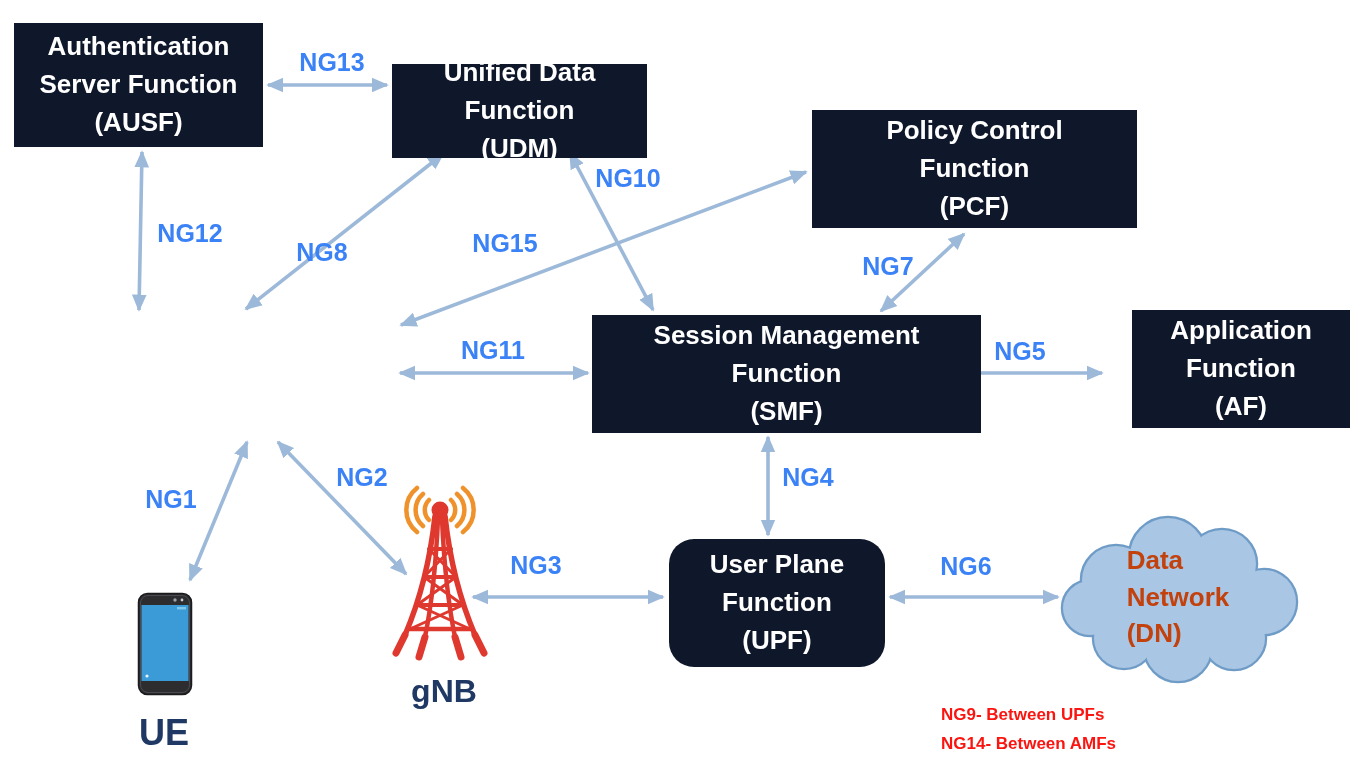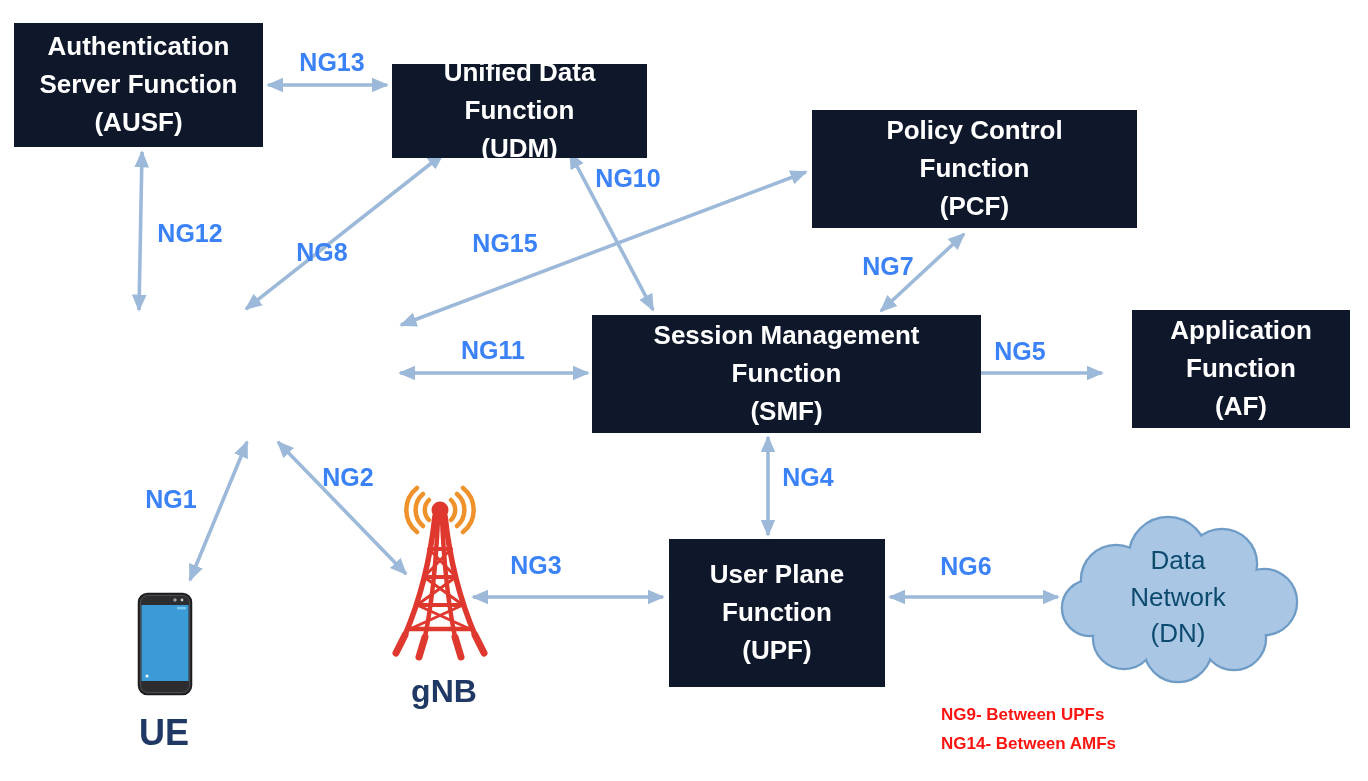--- a/index.html
+++ b/index.html
@@ -42,22 +42,22 @@
     position:absolute;
     color:#fb1511;
     font-weight:bold;
     font-size:17px;
     white-space:nowrap;
   }
   .cloud-label{
     position:absolute;
     left:1056px;top:508px;width:244px;height:178px;
     display:flex;align-items:center;justify-content:center;
-    text-align:center;
-    color:#0c4a6e;font-weight:normal;font-size:26px;line-height:1.4;
+    text-align:left;
+    color:#c2410c;font-weight:bold;font-size:26px;line-height:1.4;
     white-space:pre-line;
   }
   .abs{position:absolute;}
 </style>
 </head>
 <body>
 
 <div id="stage">
 
   <svg class="edges" width="1368" height="781" viewBox="0 0 1368 781">
@@ -89,21 +89,21 @@
 (UDM)</div>
   <div class="node" style="left:812px;top:110px;width:325px;height:118px;">Policy Control
 Function
 (PCF)</div>
   <div class="node" style="left:592px;top:315px;width:389px;height:118px;">Session Management
 Function
 (SMF)</div>
   <div class="node" style="left:1107px;top:310px;width:218px;height:118px;margin-left:25px;">Application
 Function
 (AF)</div>
-  <div class="node" style="left:669px;top:539px;width:216px;height:148px;">User Plane
+  <div class="node" style="left:669px;top:539px;width:216px;height:128px;border-radius:25px;">User Plane
 Function
 (UPF)</div>
 
   <svg class="abs" style="left:1056px;top:508px;" width="244" height="178" viewBox="0 0 244 178">
     <g stroke="#6f9cc7" stroke-width="4.5" fill="#a9c6e4">
       <circle cx="60" cy="72" r="34"></circle>
       <circle cx="112" cy="48" r="38"></circle>
       <circle cx="166" cy="56" r="34"></circle>
       <circle cx="208" cy="94" r="32"></circle>
       <circle cx="178" cy="130" r="31"></circle>
@@ -174,20 +174,20 @@
   <div class="edge-label" style="left:332px;top:48px;">NG13</div>
   <div class="edge-label" style="left:190px;top:219px;">NG12</div>
   <div class="edge-label" style="left:322px;top:190px;margin-top:48px;">NG8</div>
   <div class="edge-label" style="left:628px;top:164px;">NG10</div>
   <div class="edge-label" style="left:505px;top:229px;">NG15</div>
   <div class="edge-label" style="left:888px;top:252px;">NG7</div>
   <div class="edge-label" style="left:493px;top:336px;">NG11</div>
   <div class="edge-label" style="left:1020px;top:337px;">NG5</div>
   <div class="edge-label" style="left:808px;top:463px;">NG4</div>
   <div class="edge-label" style="left:171px;top:485px;">NG1</div>
-  <div class="edge-label" style="left:348px;top:463px;">NG2</div>
+  <div class="edge-label" style="left:362px;top:463px;">NG2</div>
   <div class="edge-label" style="left:536px;top:551px;">NG3</div>
   <div class="edge-label" style="left:966px;top:552px;">NG6</div>
 
   <div class="legend-line" style="left:941px;top:705px;">NG9- Between UPFs</div>
   <div class="legend-line" style="left:941px;top:734px;">NG14- Between AMFs</div>
 
 </div>
 
 </body></html>

